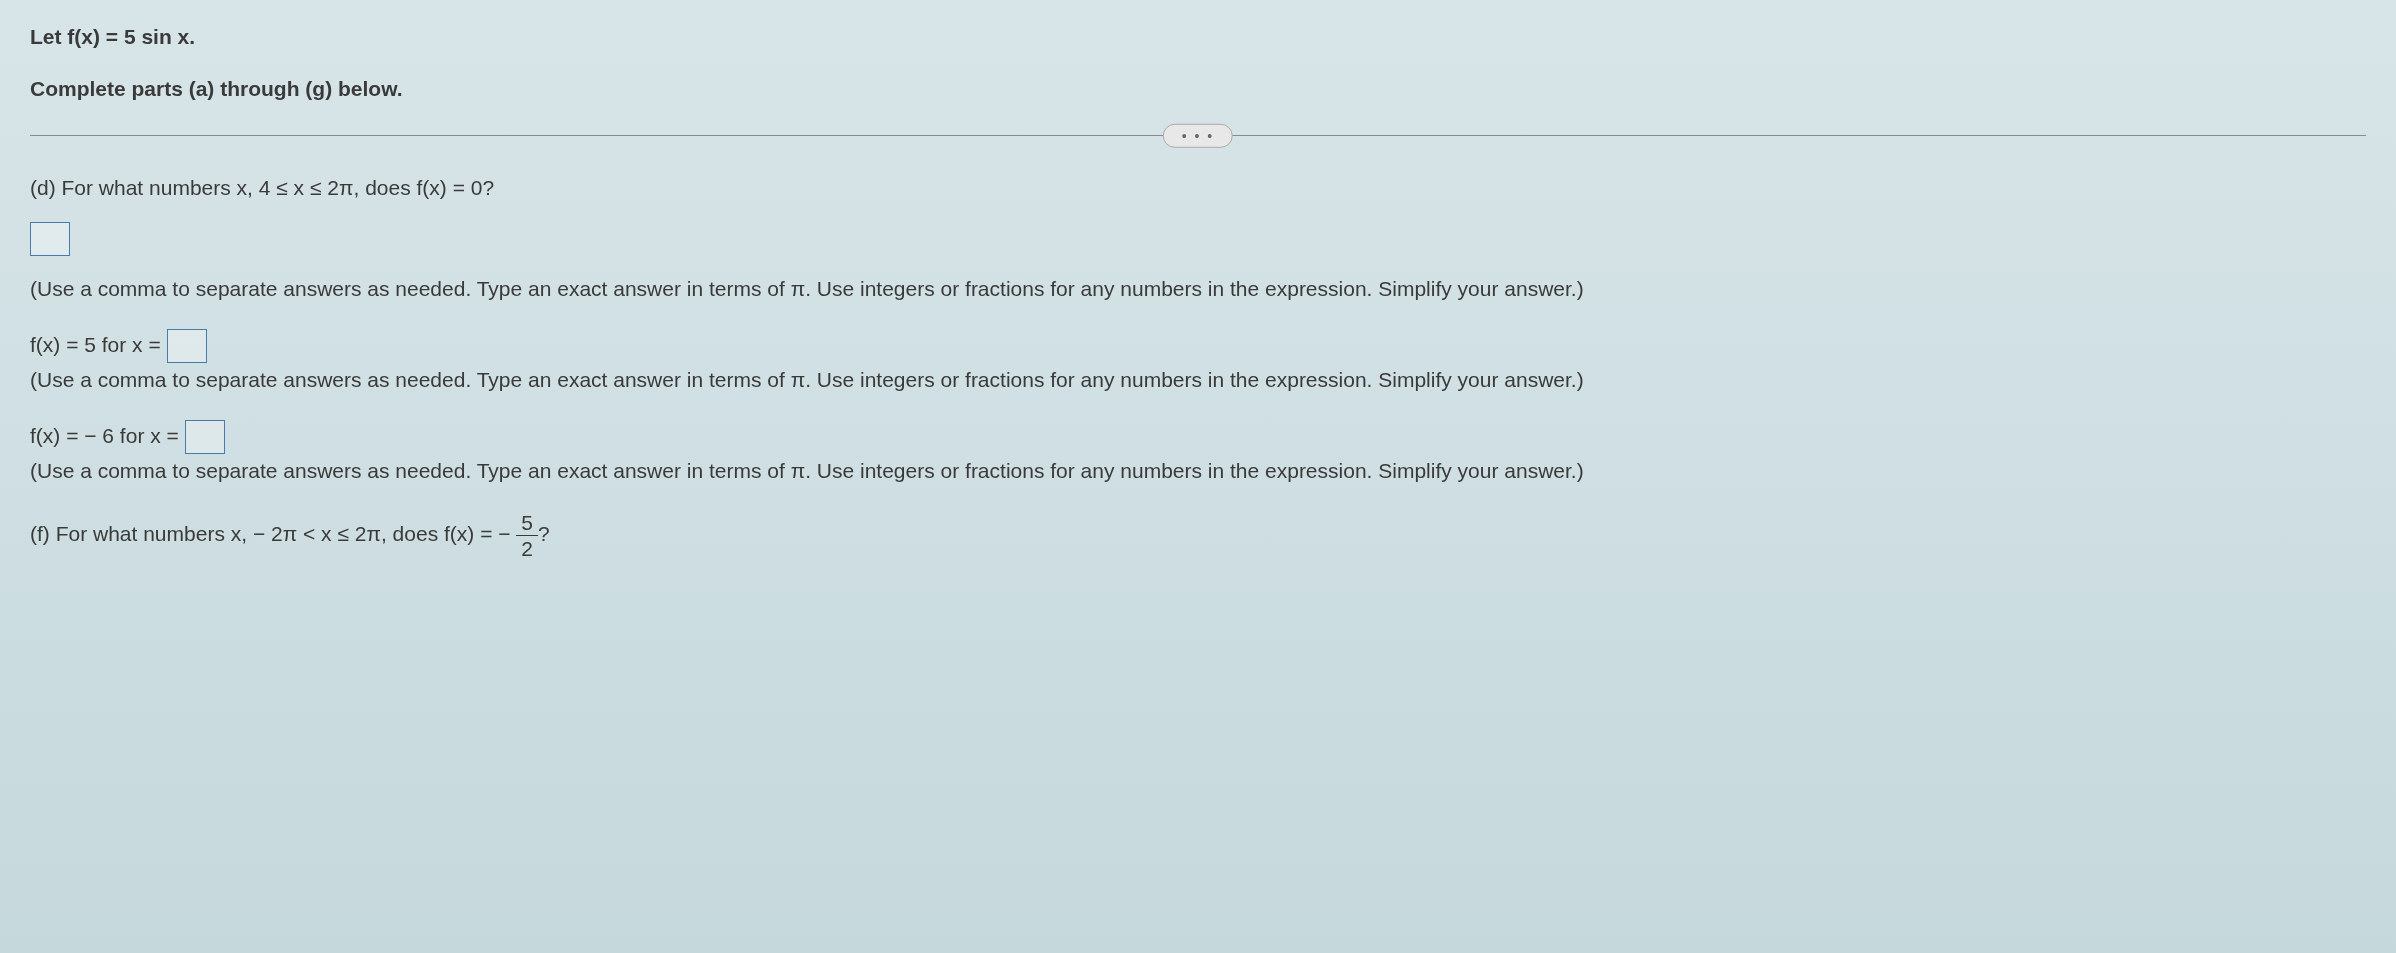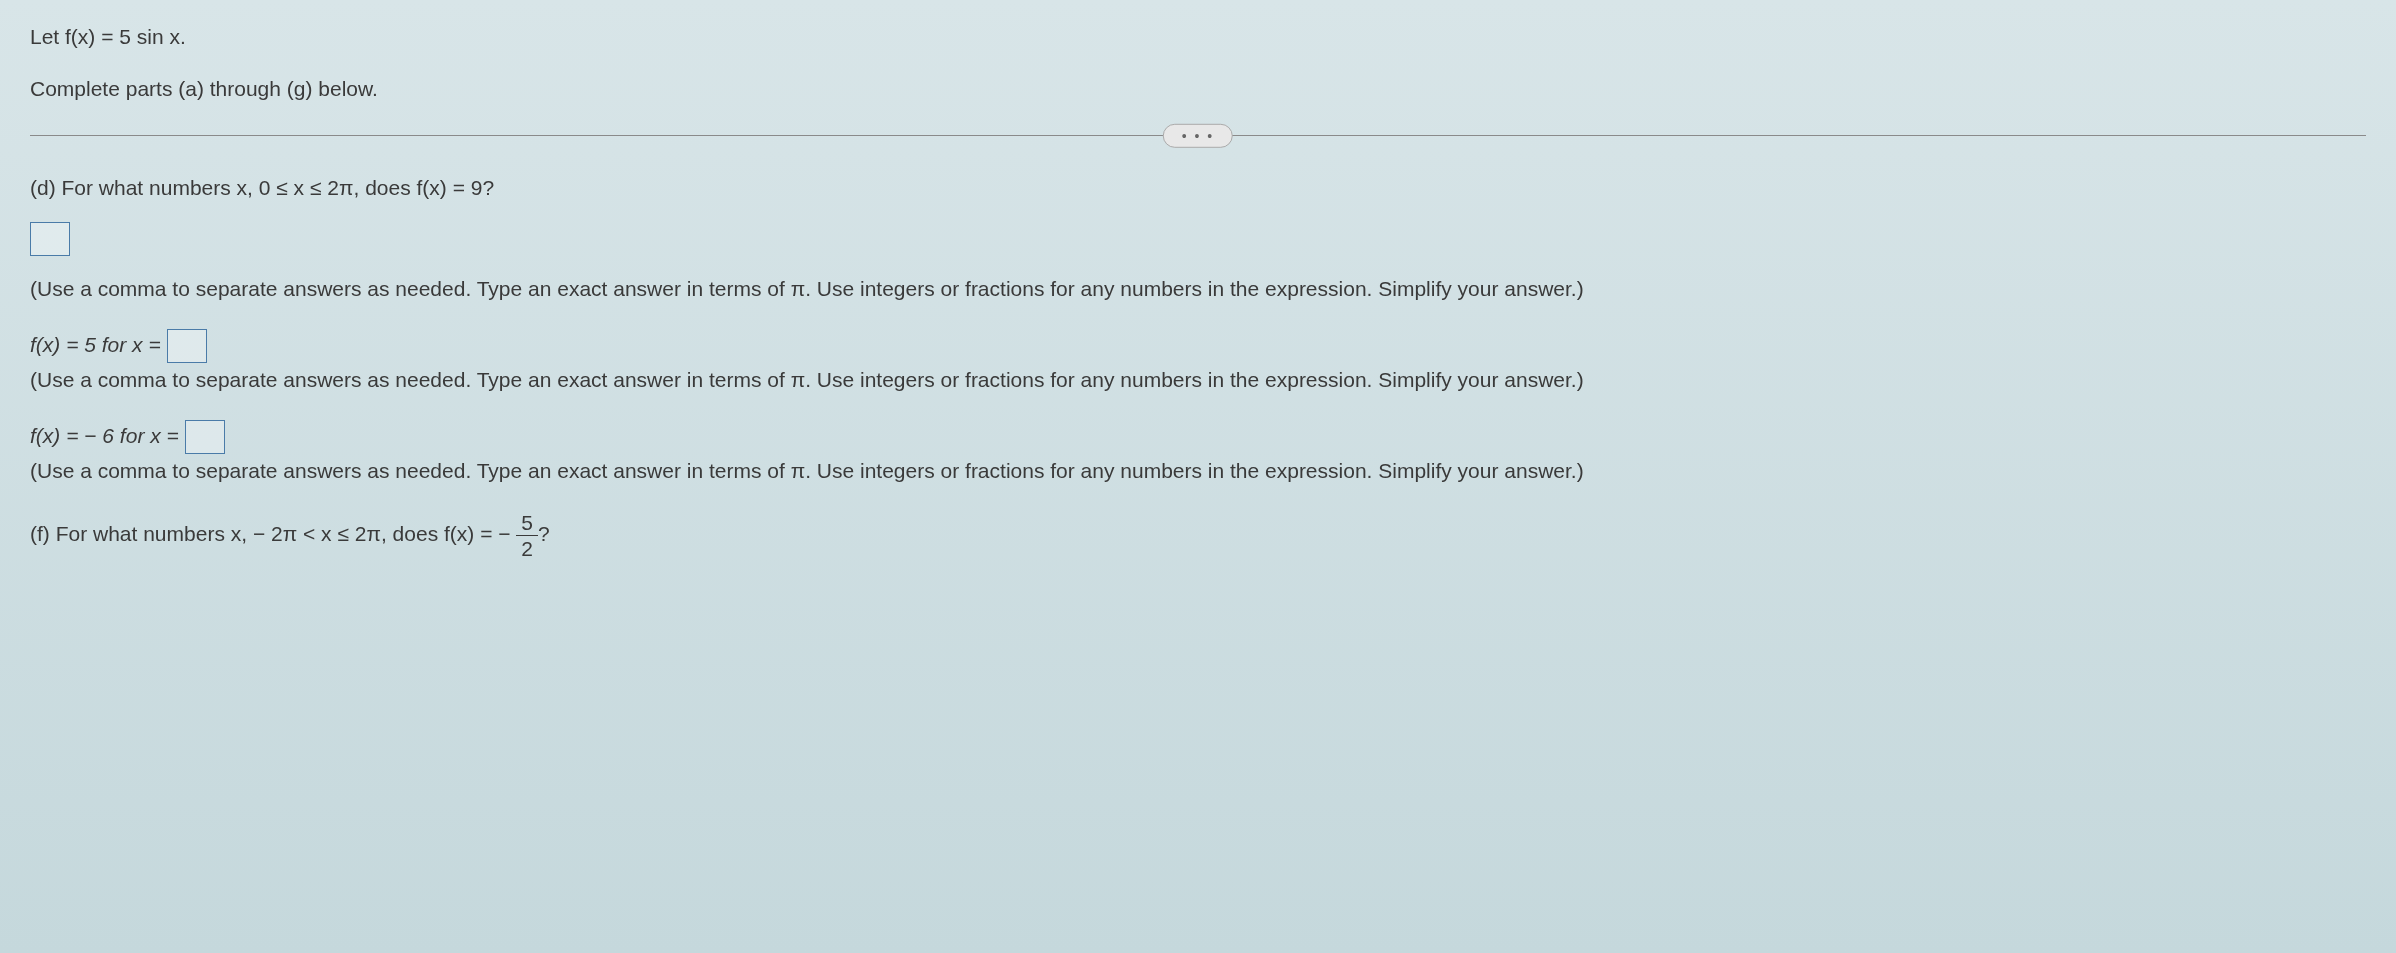--- a/index.html
+++ b/index.html
@@ -11,20 +11,21 @@
       font-family: Arial, sans-serif;
       background: linear-gradient(180deg, #d8e5e8 0%, #c5d8dc 100%);
       padding: 20px 30px;
       color: #3a3a3a;
       font-size: 21px;
       line-height: 1.6;
       min-height: 953px;
     }
     .intro {
       margin-bottom: 24px;
+      font-weight: bold;
     }
     .intro-line {
       margin-bottom: 18px;
     }
     .divider-container {
       position: relative;
       margin: 30px 0 35px 0;
     }
     .divider {
       border: none;
@@ -57,21 +58,20 @@
       vertical-align: middle;
     }
     .input-block {
       margin: 16px 0;
     }
     .help-text {
       margin-bottom: 22px;
     }
     .sub-part {
       margin-top: 12px;
-      font-style: italic;
     }
     .fraction {
       display: inline-block;
       vertical-align: middle;
       text-align: center;
       font-size: 21px;
     }
     .fraction .num {
       display: block;
       border-bottom: 1.5px solid #3a3a3a;
@@ -94,21 +94,21 @@
   <div class="intro-line">Let f(x) = 5 sin x.</div>
   <div class="intro-line">Complete parts (a) through (g) below.</div>
 </div>
 
 <div class="divider-container">
   <hr class="divider">
   <div class="ellipsis-badge">• • •</div>
 </div>
 
 <div class="question-part">
-  <div>(d) For what numbers x, 0 ≤ x ≤ 2π, does f(x) = 9?</div>
+  <div>(d) For what numbers x, 4 ≤ x ≤ 2π, does f(x) = 0?</div>
   <div class="input-block">
     <span class="answer-input"></span>
   </div>
   <div class="help-text">(Use a comma to separate answers as needed. Type an exact answer in terms of π. Use integers or fractions for any numbers in the expression. Simplify your answer.)</div>
 </div>
 
 <div class="question-part">
 
   <div class="sub-part">
     <span class="inline-math">

